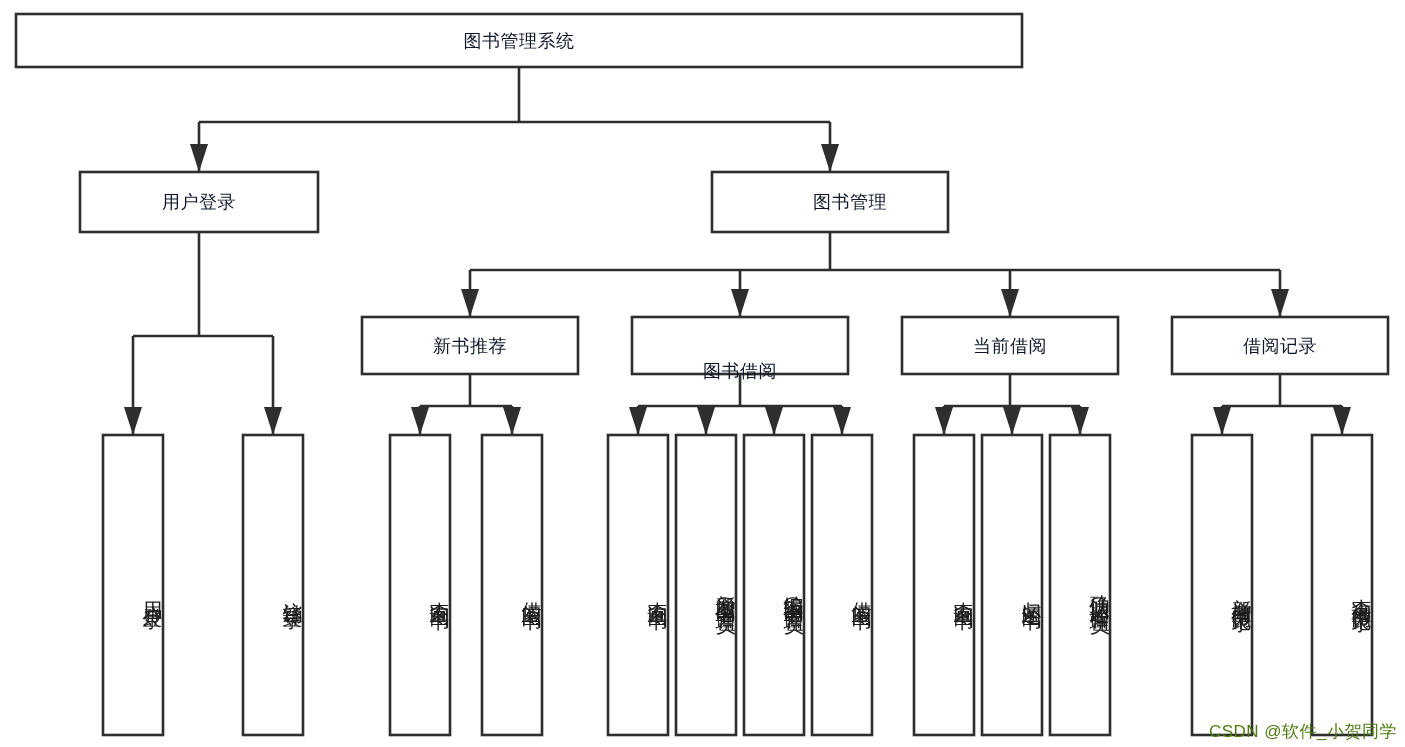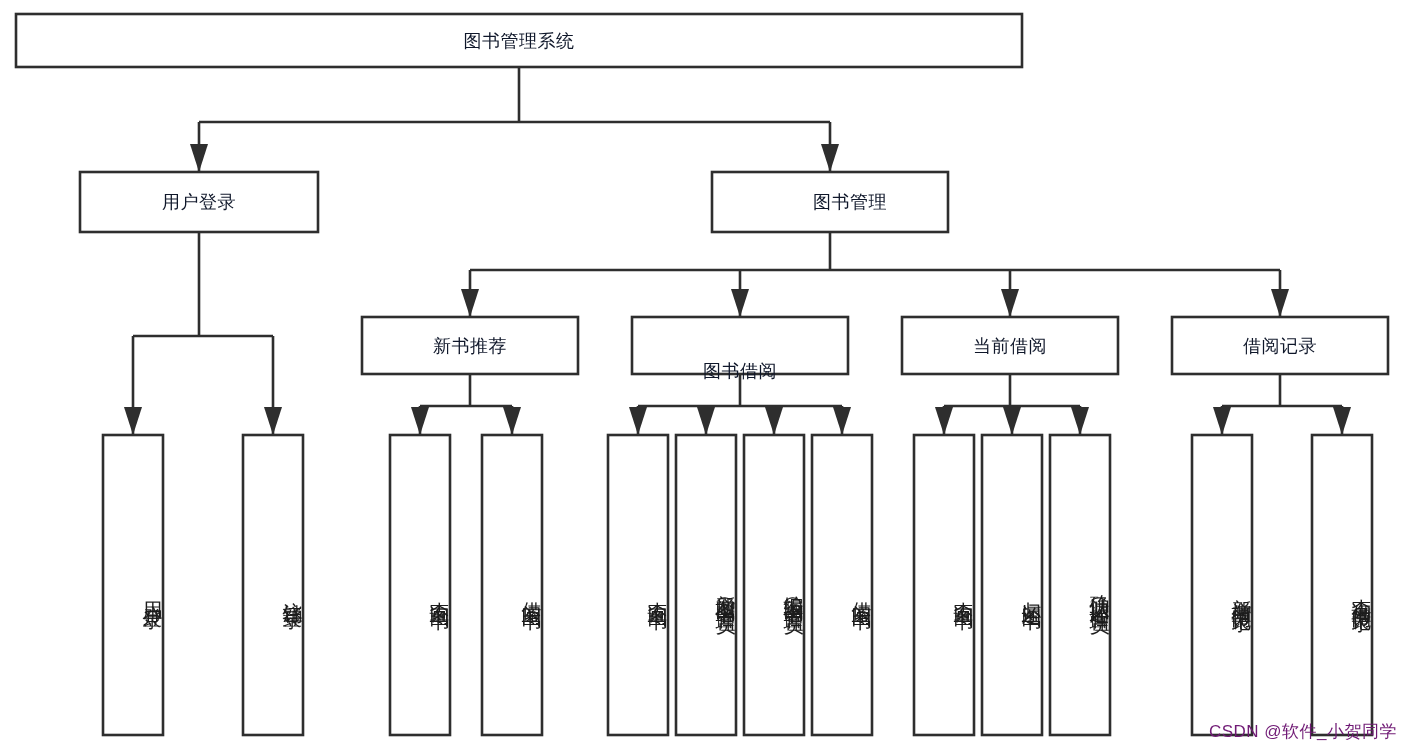--- a/index.html
+++ b/index.html
@@ -63,21 +63,21 @@
     text-orientation: upright;
     letter-spacing: 3px;
     line-height: 1;
     pointer-events: none;
   }
   .watermark {
     position: absolute;
     right: 8px;
     bottom: 4px;
     font-size: 17px;
-    color: #701a75;
+    color: #4d7c0f;
     letter-spacing: 0.5px;
     white-space: nowrap;
   }
 </style>
 </head>
 <body>
 
 <div id="diagram-root">
 
   <svg id="diagram-svg" viewBox="0 0 1405 747">

